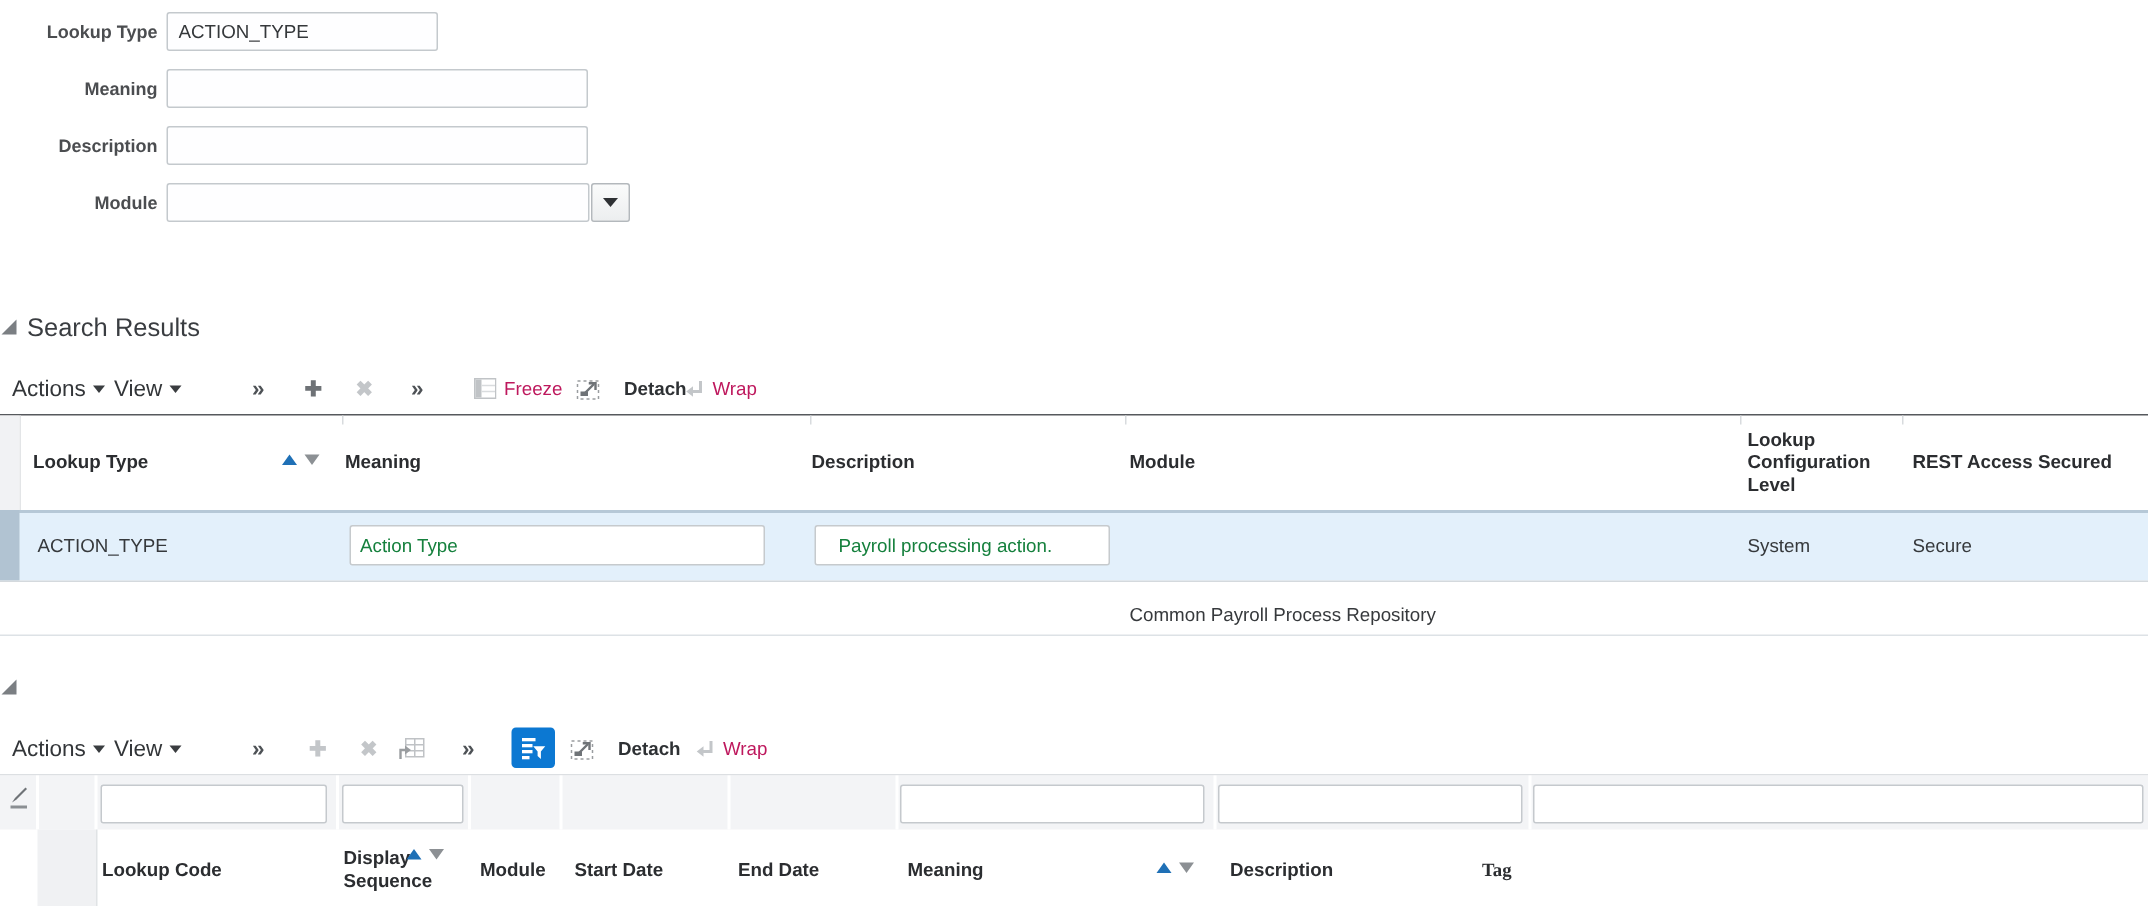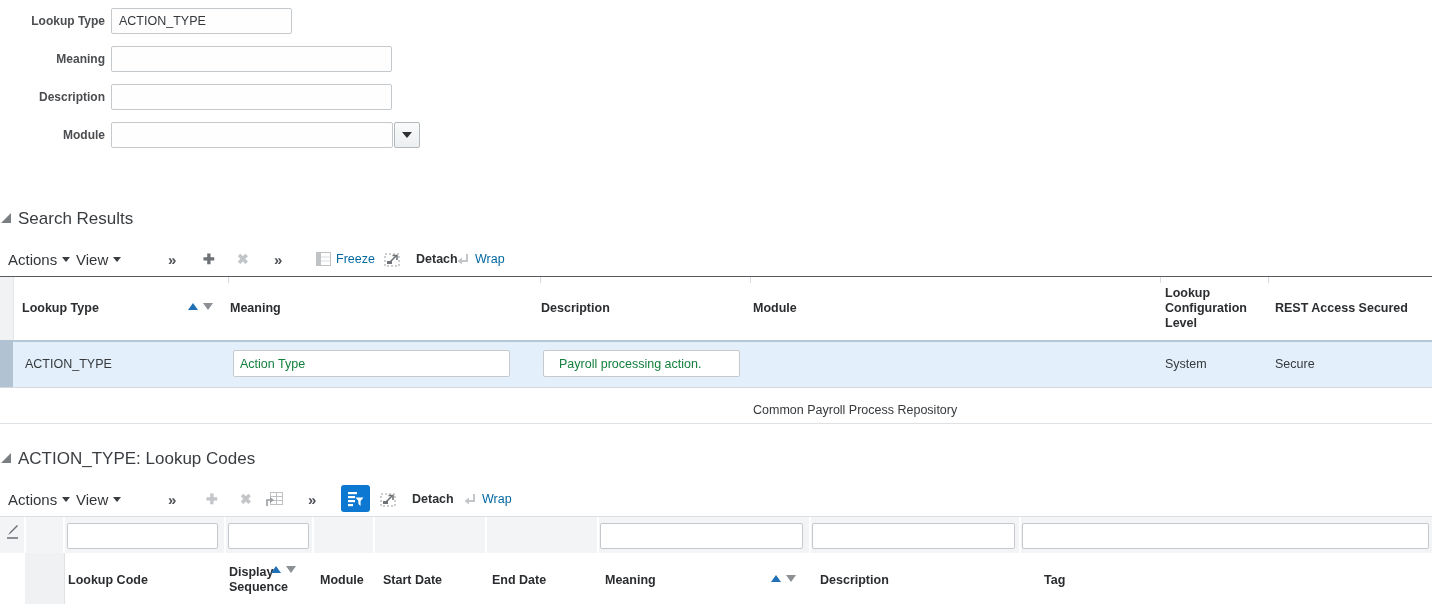--- a/index.html
+++ b/index.html
@@ -35,21 +35,21 @@
   
   .toolbar { position:absolute; left:0; width:1432px; height:30px; }
   .tb-item { position:absolute; top:0; height:30px; display:flex; align-items:center; cursor:pointer; white-space:nowrap; }
   .menu-label { font-size:15px; color:#333639; margin-right:5px; }
   .menu-caret { width:0; height:0; border-left:4px solid transparent; border-right:4px solid transparent; border-top:5px solid #3a3d40; }
   .chev { font-size:15px; font-weight:bold; color:#4e5256; letter-spacing:-1px; }
   .plus-glyph { font-size:14px; font-weight:bold; }
   .enabled-ico { color:#6e7276; }
   .disabled-ico { color:#c3c6c9; }
   .tb-text-dark { font-size:12.5px; font-weight:bold; color:#2e3134; margin-left:16px; }
-  .tb-text-dis { font-size:12.5px; color:#0369a1; margin-left:5px; }
+  .tb-text-dis { font-size:12.5px; color:#be185d; margin-left:5px; }
   .qbe-btn { position:absolute; width:29px; height:27px; top:1px; border-radius:3px; display:flex; align-items:center; justify-content:center; cursor:pointer; }
 
   
   .hline { position:absolute; left:0; width:1432px; }
   .col-tick { position:absolute; width:1px; height:6px; background:#d8dbde; }
   .hdr-text { position:absolute; font-weight:bold; font-size:12.5px; color:#2b2d30; line-height:15px; }
   .cell-text { position:absolute; font-size:12.5px; color:#36393c; white-space:nowrap; }
   .sort-up { position:absolute; width:0; height:0; border-left:5px solid transparent; border-right:5px solid transparent; border-bottom:7px solid #1f70b6; cursor:pointer; }
   .sort-dn { position:absolute; width:0; height:0; border-left:5px solid transparent; border-right:5px solid transparent; border-top:7px solid #8c9094; cursor:pointer; }
   .row-input {
@@ -161,21 +161,20 @@
       <div class="cell-text" style="left:753px; top:368px;margin-top:35px;">Common Payroll Process Repository</div>
       <div class="cell-text" style="left:1165px; top:357px;">System</div>
       <div class="cell-text" style="left:1275px; top:357px;">Secure</div>
     </div>
     <div class="hline" style="top:387px; height:1px; background:#d4d9dd;"></div>
   </div>
 
   <div class="hline" style="top:423px; height:1px; background:#dde2e6;"></div>
 
   <div class="disc-tri" style="left:1px; top:453px;"></div>
-  <div class="section-title" style="left:18px; top:449px;">ACTION_TYPE: Lookup Codes</div>
 
   <div class="toolbar" style="top:484px;">
     <div class="tb-item" style="left:8px;">
       <span class="menu-label">Actions</span>
       <span class="menu-caret"></span>
     </div>
     <div class="tb-item" style="left:76px;">
       <span class="menu-label">View</span>
       <span class="menu-caret"></span>
     </div>
@@ -257,16 +256,16 @@
     <div class="hdr-text" style="left:229px; top:565px; width:62px;">Display Sequence</div>
     <div class="sort-up" style="left:271px; top:566px;"></div>
     <div class="sort-dn" style="left:286px; top:566px;"></div>
     <div class="hdr-text" style="left:320px; top:573px;">Module</div>
     <div class="hdr-text" style="left:383px; top:573px;">Start Date</div>
     <div class="hdr-text" style="left:492px; top:573px;">End Date</div>
     <div class="hdr-text" style="left:605px; top:573px;">Meaning</div>
     <div class="sort-up" style="left:771px; top:575px;"></div>
     <div class="sort-dn" style="left:786px; top:575px;"></div>
     <div class="hdr-text" style="left:820px; top:573px;">Description</div>
-    <div class="hdr-text" style="left:1044px; top:573px;">Tag</div>
+    <div class="hdr-text" style="left:988px; top:573px;font-family:Liberation Serif, serif;">Tag</div>
   </div>
 
 </div>
 
 </body></html>

